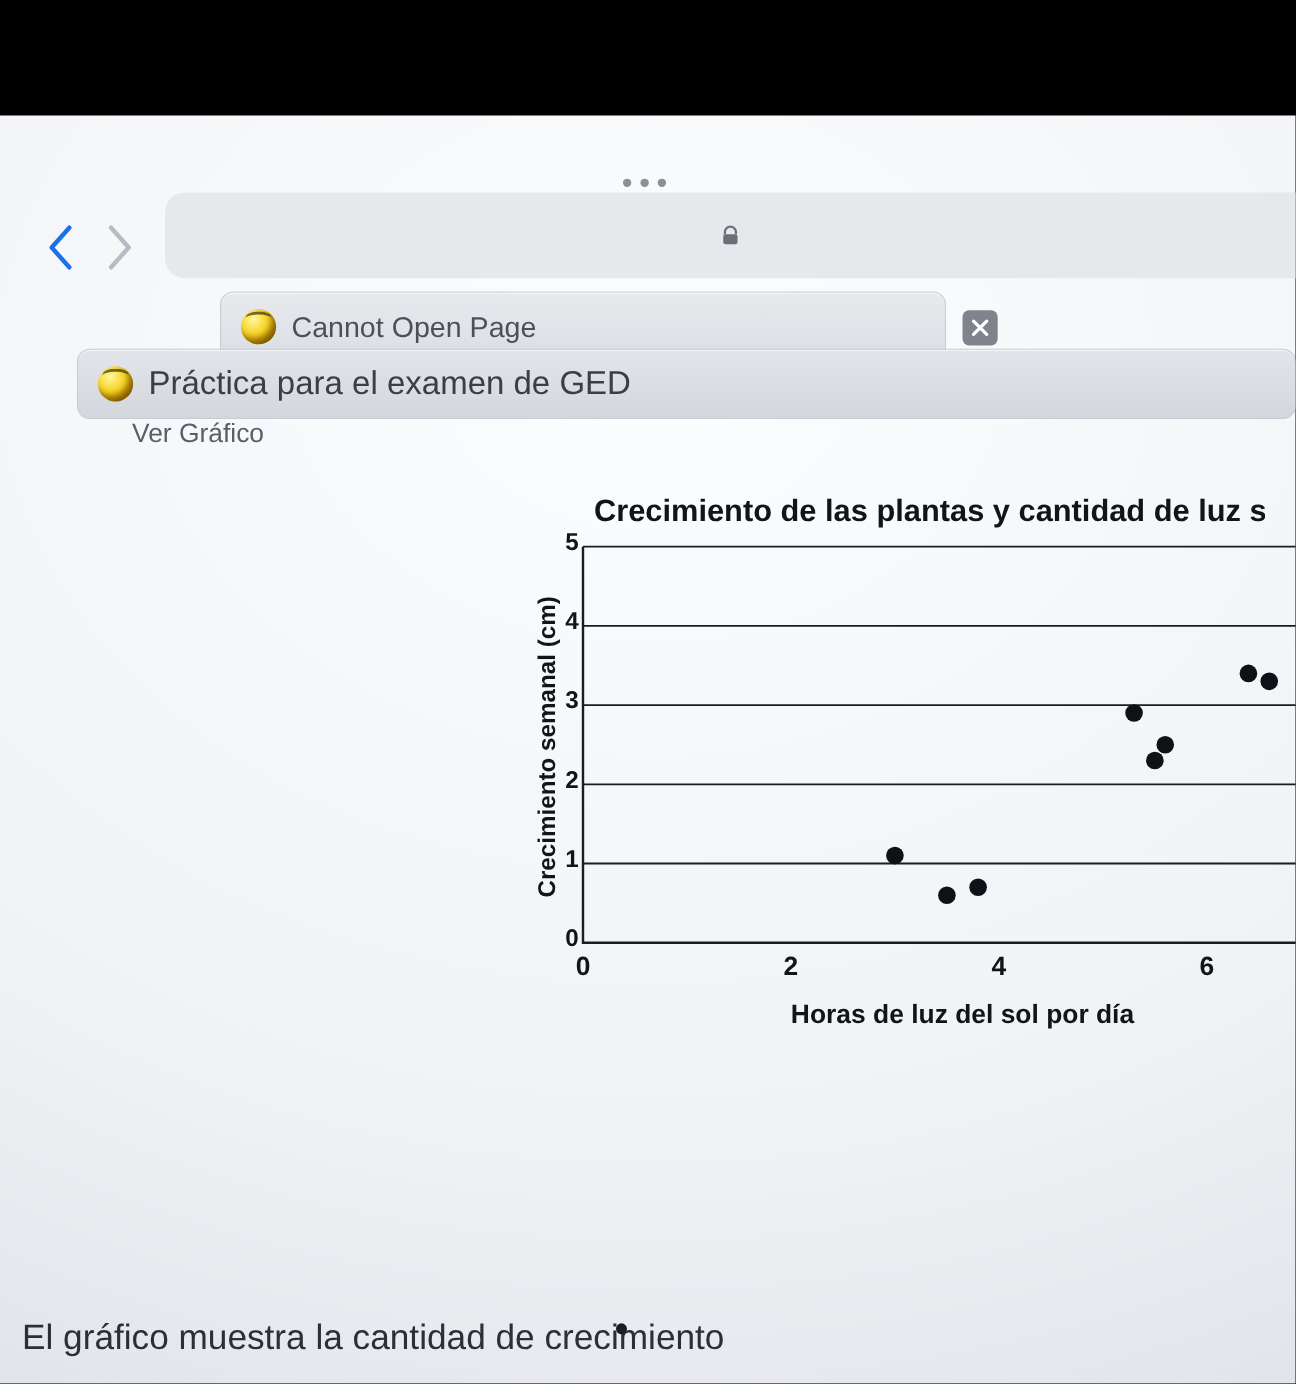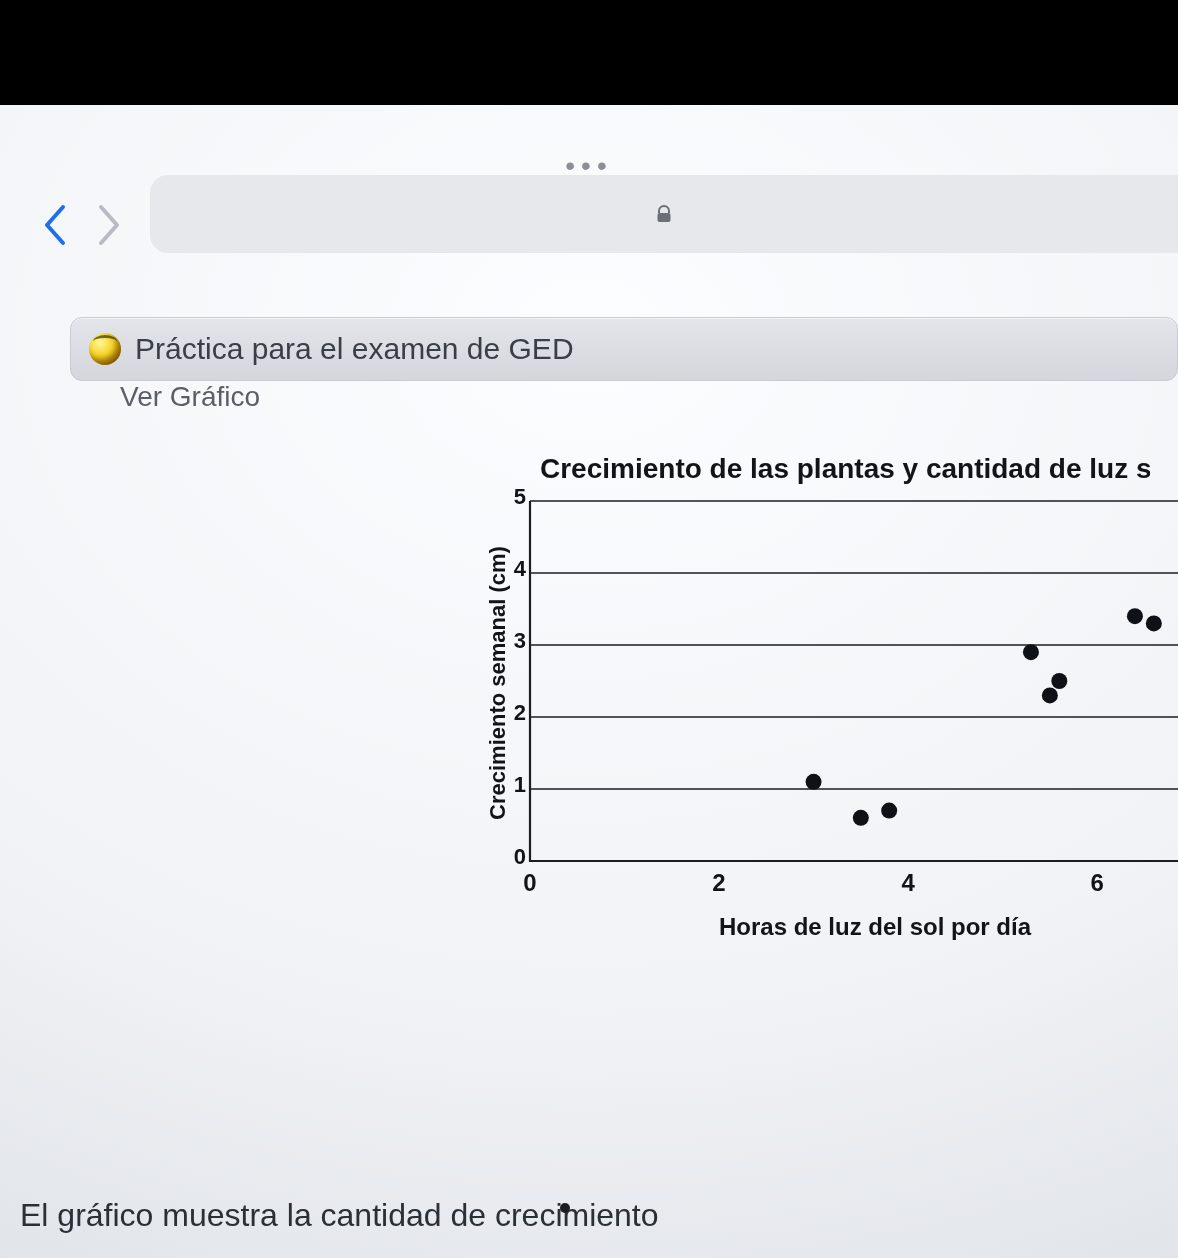--- a/index.html
+++ b/index.html
@@ -32,21 +32,21 @@
   .tab1 { top:0; left:200px; width:660px; }
   .tab1 .close { position:absolute; right:-48px; top:16px; width:32px; height:32px; background:#7e838c; border-radius:6px; display:flex; align-items:center; justify-content:center; }
   .tab1 .close svg path{ stroke:#fff; }
   .tab2 { top:52px; left:70px; width:1108px; background:linear-gradient(#e3e5ea,#d3d6dc); }
   .favicon { width:32px; height:32px; border-radius:50%;
              background: radial-gradient(circle at 35% 30%, #fff89a 0%, #f6d021 45%, #d79a00 70%, #7a5200 100%);
              box-shadow: inset -4px -5px 6px rgba(0,0,0,.35); position:relative; }
   .favicon::after{ content:""; position:absolute; left:4px; top:2px; width:24px; height:10px; border-top:3px solid rgba(0,0,0,.55); border-radius:50%; }
   
   .content { position:absolute; top:262px; left:0; right:0; bottom:0; padding:0 28px 0 60px; }
-  .ver { font-size:28px; color:#5a5f67; margin:14px 0 2px 60px; }
+  .ver { font-size:24px; color:#5a5f67; margin:14px 0 2px 60px; }
   .chart-wrap { position:relative; margin-top:40px; height:520px; }
   .chart-title { position:absolute; top:0; left:480px; right:0; font-weight:700; font-size:28px; color:#121418; white-space:nowrap; overflow:hidden; }
   .plot { position:absolute; top:48px; left:470px; width:690px; height:360px; }
   .ylab { position:absolute; left:418px; top:50px; height:360px; width:40px; display:flex; align-items:center; justify-content:center; }
   .ylab span{ transform:rotate(-90deg); white-space:nowrap; font-weight:700; font-size:22px; color:#121418; }
   .xlab { position:absolute; left:470px; top:460px; width:690px; text-align:center; font-weight:700; font-size:24px; color:#121418; }
   .yticks { position:absolute; left:442px; top:44px; height:366px; width:24px; font-weight:700; font-size:22px; color:#121418; }
   .ytick { position:absolute; right:0; transform:translateY(-50%); }
   .xticks { position:absolute; left:470px; top:416px; width:690px; height:30px; font-weight:700; font-size:24px; color:#121418; }
   .xtick { position:absolute; top:0; transform:translateX(-50%); }
@@ -86,20 +86,29 @@
       <div class="urlbar">
         <span class="lock">
           <svg viewBox="0 0 20 20">
               <path d="M5 9 V7 a5 5 0 0 1 10 0 V9" fill="none" stroke="#6a6f78" stroke-width="2"></path>
               <rect x="3.5" y="9" width="13" height="9" rx="2" fill="#6a6f78"></rect>
             </svg>
         </span>
       </div>
 
       <div class="tabbar">
+        <div class="tab tab1">
+          <span class="favicon"></span>
+          <span>Cannot Open Page</span>
+          <span class="close">
+            <svg width="18" height="18" viewBox="0 0 18 18">
+                <path d="M3 3 L15 15 M15 3 L3 15" stroke-width="3" stroke-linecap="round"></path>
+              </svg>
+          </span>
+        </div>
         <div class="tab tab2">
           <span class="favicon"></span>
           <span style="font-size:30px;color:#3a3e46;">Práctica para el examen de GED</span>
         </div>
       </div>
     </div>
 
     <div class="content">
       <div class="ver">Ver Gráfico</div>
 

